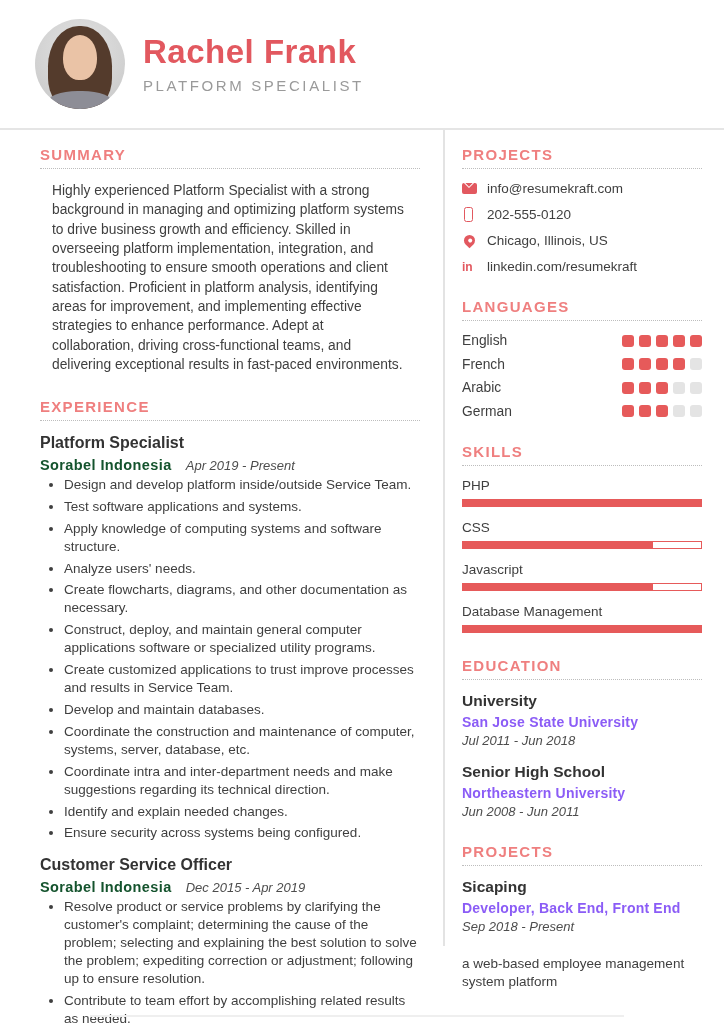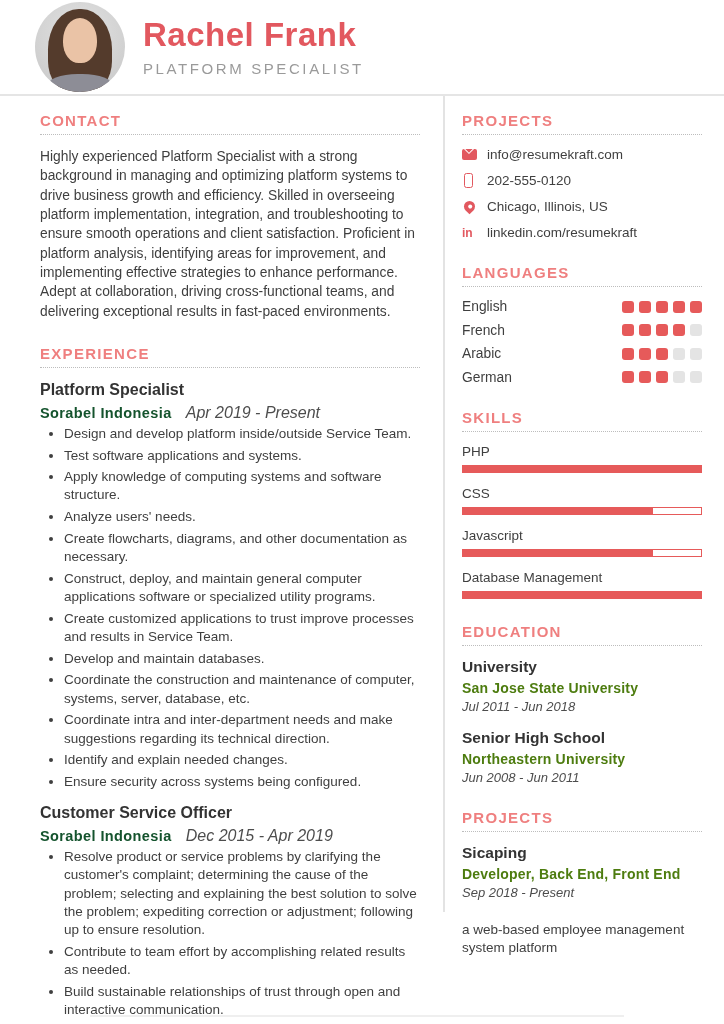--- a/index.html
+++ b/index.html
@@ -11,21 +11,21 @@
     --rule: #e5e5e5;
   }
   * { box-sizing: border-box; }
   html, body { margin: 0; padding: 0; background: #ffffff; }
   .page {
     width: 724px; height: 1024px; position: relative; overflow: hidden;
     background: #fff; color: var(--text);
     font-family: "Liberation Sans", "DejaVu Sans", sans-serif;
   }
   
-  .header { height: 96px; border-bottom: 2px solid var(--rule); display: flex; align-items: center; padding-left: 35px; }
+  .header { height: 130px; border-bottom: 2px solid var(--rule); display: flex; align-items: center; padding-left: 35px; }
   .photo {
     width: 90px; height: 90px; border-radius: 50%; flex: none; position: relative; overflow: hidden;
     background: radial-gradient(circle at 50% 35%, #e3e3e3 0%, #cfcfcf 70%, #c4c4c4 100%);
   }
   .photo-hair { position: absolute; top: 7px; left: 13px; width: 64px; height: 84px; background: #543b2c; border-radius: 48% 48% 38% 38%; }
   .photo-face { position: absolute; top: 16px; left: 28px; width: 34px; height: 45px; background: #eac3a6; border-radius: 50% 50% 46% 46%; }
   .photo-body { position: absolute; bottom: -8px; left: 12px; width: 66px; height: 26px; background: #8d8d96; border-radius: 46% 46% 0 0; }
   .header-text { margin-left: 18px; }
   .name { font-size: 33px; font-weight: bold; color: var(--accent); letter-spacing: 0.5px; line-height: 1.1; }
   .role { font-size: 15px; color: #9a9a9a; letter-spacing: 2.6px; margin-top: 7px; }
@@ -33,27 +33,27 @@
   .columns { display: flex; align-items: flex-start; }
   .col-left { width: 420px; padding: 16px 0 0 40px; flex: none; }
   .divider-v { width: 0; border-right: 2px solid #e3e3e3; height: 816px; margin-left: 23px; flex: none; }
   .col-right { width: 257px; padding: 16px 0 0 17px; flex: none; }
   
   .sec-heading {
     font-size: 15px; font-weight: bold; color: var(--heading); letter-spacing: 1.3px;
     padding-bottom: 5px; border-bottom: 1px dotted #bdbdbd; margin: 0 0 12px 0;
   }
   .section { margin-bottom: 24px; }
-  .summary-text { margin: 0; font-size: 13.8px; line-height: 1.4; }
+  .summary-text { margin: 12px; font-size: 13.8px; line-height: 1.4; }
   
   .job { margin-top: 13px; }
   .job-title { font-size: 16px; font-weight: bold; color: #333; margin: 0 0 5px 0; }
   .job-meta { font-size: 14.5px; margin-bottom: 3px; }
   .company { font-weight: bold; color: #14532d; letter-spacing: 0.4px; }
-  .dates { font-style: italic; font-size: 16px; color: #4d4d4d; margin-left: 10px; }
+  .dates { font-style: italic; font-size: 13px; color: #4d4d4d; margin-left: 10px; }
   ul.bullets { margin: 3px 0 0 0; padding-left: 24px; font-size: 13.5px; line-height: 1.35; }
   ul.bullets li { margin-bottom: 3.5px; }
   
   .contact-row { display: flex; align-items: center; margin-bottom: 11px; font-size: 13.5px; }
   .ico { width: 25px; flex: none; display: flex; align-items: center; }
   .icon-email { width: 15px; height: 11px; background: var(--accent); border-radius: 2px; position: relative; overflow: hidden; }
   .icon-email::before { content: ''; position: absolute; top: -7px; left: 2px; width: 8px; height: 8px; background: var(--accent); border: 1.6px solid #fff; transform: rotate(45deg); }
   .icon-phone { width: 9px; height: 15px; border: 1.6px solid var(--accent); border-radius: 2.5px; margin-left: 2px; }
   .icon-pin { width: 11px; height: 11px; background: var(--accent); border-radius: 50% 50% 50% 0; transform: rotate(-45deg); position: relative; margin-left: 2px; }
   .icon-pin::after { content: ''; position: absolute; width: 4px; height: 4px; border-radius: 50%; background: #fff; top: 3.5px; left: 3.5px; }
@@ -65,21 +65,21 @@
   .skill-fill { height: 100%; background: var(--bar); }
   
   .lang-row { display: flex; justify-content: space-between; align-items: center; margin-bottom: 8.5px; font-size: 13.8px; }
   .lang-dots { display: flex; gap: 5px; }
   .lang-dot { width: 12px; height: 12px; border-radius: 3px; }
   .lang-dot.filled { background: var(--bar); }
   .lang-dot.empty { background: var(--dot-empty); }
   
   .edu { margin-bottom: 15px; }
   .edu-degree { font-size: 15.5px; font-weight: bold; color: #333; margin-bottom: 4px; }
-  .edu-school { font-size: 14px; font-weight: bold; color: #4d7c0f; margin-bottom: 3px; letter-spacing: 0.2px; }
+  .edu-school { font-size: 14px; font-weight: bold; color: #8b5cf6; margin-bottom: 3px; letter-spacing: 0.2px; }
   .edu-dates { font-size: 13px; font-style: italic; color: #4d4d4d; }
   .proj-desc { font-size: 13.5px; line-height: 1.35; margin-top: 21px; }
   
   .next-page-edge { position: absolute; bottom: 7px; left: 90px; width: 534px; height: 2px; background: #efefef; }
 </style>
 </head>
 <body>
 
 <div class="page">
 
@@ -93,21 +93,21 @@
       <div class="name">Rachel Frank</div>
       <div class="role">PLATFORM SPECIALIST</div>
     </div>
   </div>
 
   <div class="columns">
 
     <div class="col-left">
 
       <div class="section">
-        <div class="sec-heading">CONTACT</div>
+        <div class="sec-heading">SUMMARY</div>
         <p class="summary-text">Highly experienced Platform Specialist with a strong background in managing and optimizing platform systems to drive business growth and efficiency. Skilled in overseeing platform implementation, integration, and troubleshooting to ensure smooth operations and client satisfaction. Proficient in platform analysis, identifying areas for improvement, and implementing effective strategies to enhance performance. Adept at collaboration, driving cross-functional teams, and delivering exceptional results in fast-paced environments.</p>
       </div>
 
       <div class="section">
         <div class="sec-heading">EXPERIENCE</div>
 
         <div class="job">
           <div class="job-title">Platform Specialist</div>
           <div class="job-meta">
             <span class="company">Sorabel Indonesia</span>

